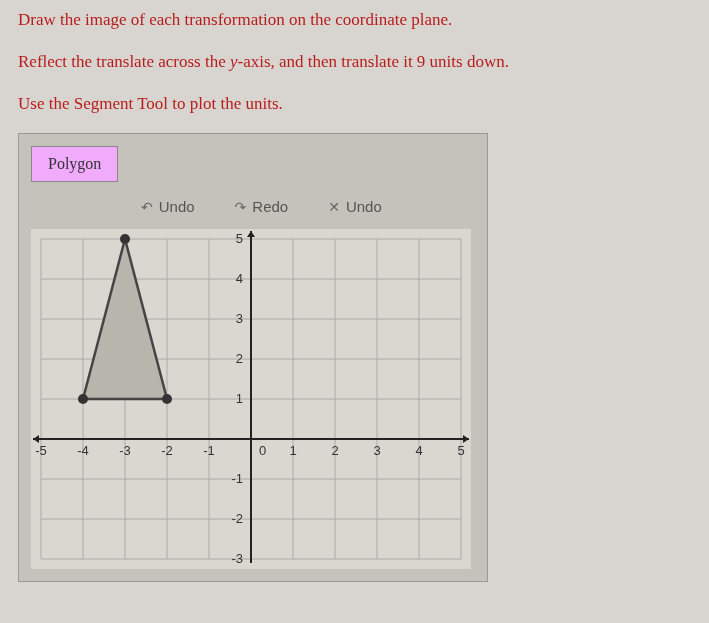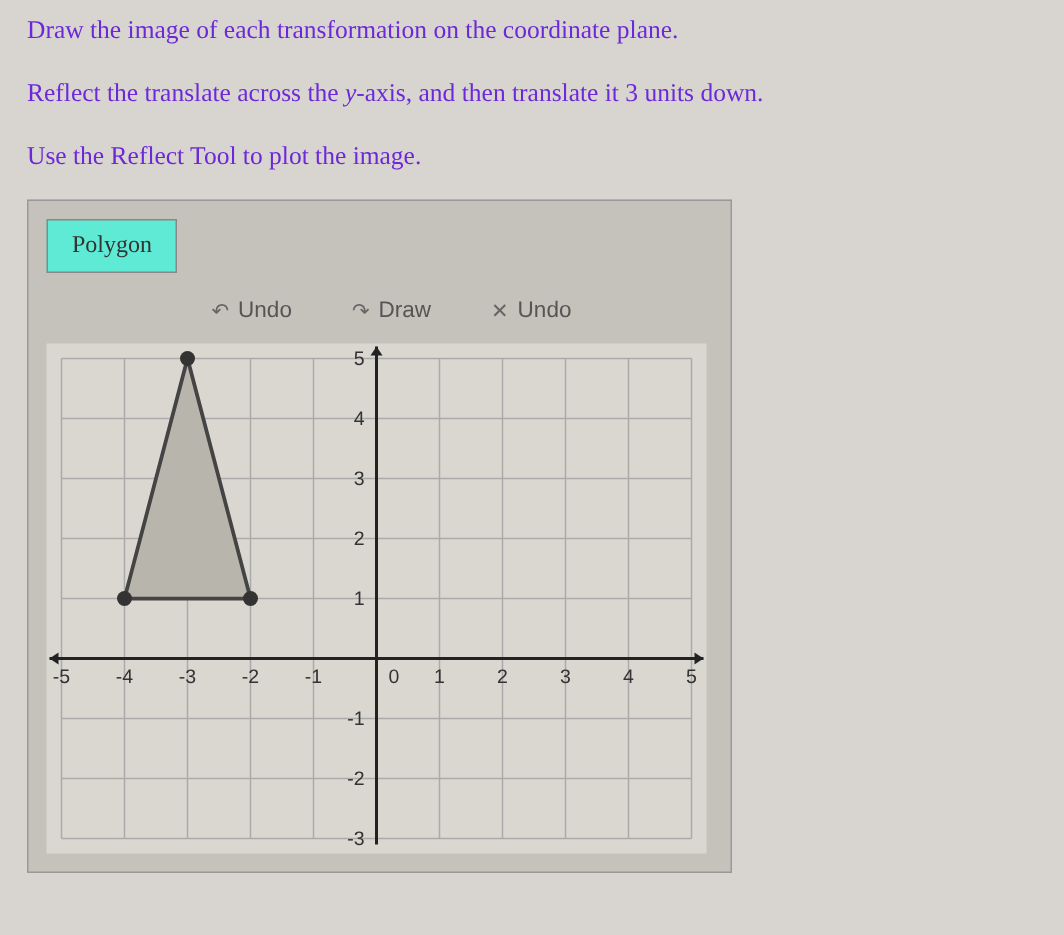--- a/index.html
+++ b/index.html
@@ -8,33 +8,33 @@
       background: #d8d5d0;
       width: 709px;
       height: 623px;
       padding: 8px 18px;
       color: #2a2a2a;
     }
     .instruction {
       font-size: 17px;
       line-height: 1.4;
       margin-bottom: 18px;
-      color: #6d28d9;
+      color: #b91c1c;
     }
     .instruction em { font-style: italic; }
     .workspace {
       background: #c5c2bb;
       border: 1px solid #999;
       padding: 12px;
       width: 470px;
       margin-top: 8px;
     }
     .polygon-btn {
       display: inline-block;
-      background: #5eead4;
+      background: #f0abfc;
       border: 1px solid #888;
       padding: 8px 16px;
       font-size: 16px;
       font-family: Georgia, serif;
       color: #333;
       cursor: pointer;
       margin-bottom: 16px;
     }
     .toolbar {
       display: flex;
@@ -65,36 +65,36 @@
       width: 100%;
       height: 100%;
     }
   </style>
 </head>
 <body>
 
 <div class="instruction">Draw the image of each transformation on the coordinate plane.</div>
 
 <div class="instruction">
-  <span>Reflect the translate across the </span><em>y</em><span>-axis, and then translate it 3 units down.</span>
+  <span>Reflect the translate across the </span><em>y</em><span>-axis, and then translate it 9 units down.</span>
 </div>
 
-<div class="instruction">Use the Reflect Tool to plot the image.</div>
+<div class="instruction">Use the Segment Tool to plot the units.</div>
 
 <div class="workspace">
   <div class="polygon-btn">Polygon</div>
 
   <div class="toolbar">
     <div class="tool-btn">
       <span class="tool-icon">↶</span>
       <span>Undo</span>
     </div>
     <div class="tool-btn">
       <span class="tool-icon">↷</span>
-      <span>Draw</span>
+      <span>Redo</span>
     </div>
     <div class="tool-btn">
       <span class="tool-icon">✕</span>
       <span>Undo</span>
     </div>
   </div>
 
   <div class="grid-container">
     <svg class="grid-svg" viewBox="0 0 440 340">
       <g id="grid-lines">

